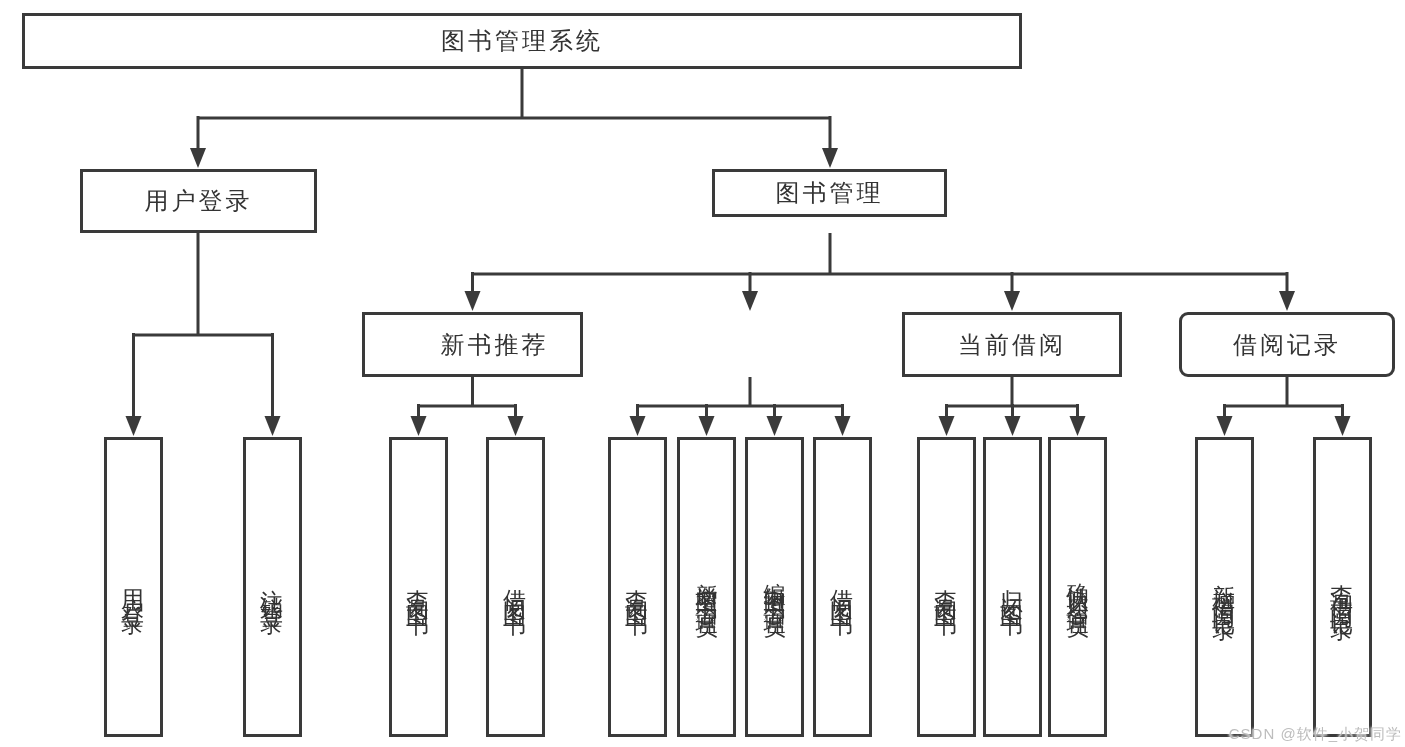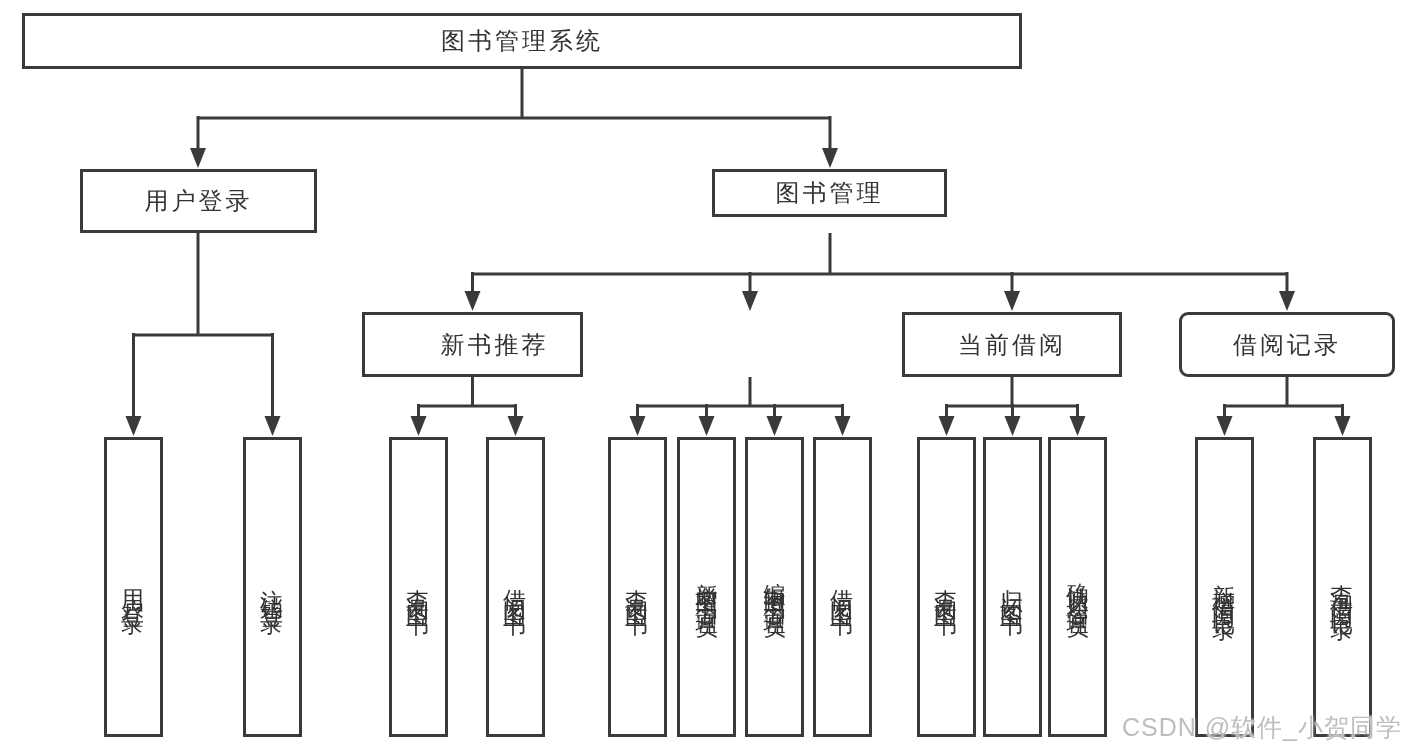--- a/index.html
+++ b/index.html
@@ -54,21 +54,21 @@
     font-size: 22px;
     letter-spacing: 5px;
   }
   .vbox.mid .vlabel {
     letter-spacing: 7px;
   }
   .watermark {
     position: absolute;
     right: 3px;
     bottom: 3px;
-    font-size: 25px;
+    font-size: 15px;
     letter-spacing: 1px;
     color: #bdbdbd;
     text-shadow: 0 0 3px #ffffff, 0 0 3px #ffffff;
     z-index: 5;
   }
 </style>
 </head>
 <body>
 
 <div class="stage">

